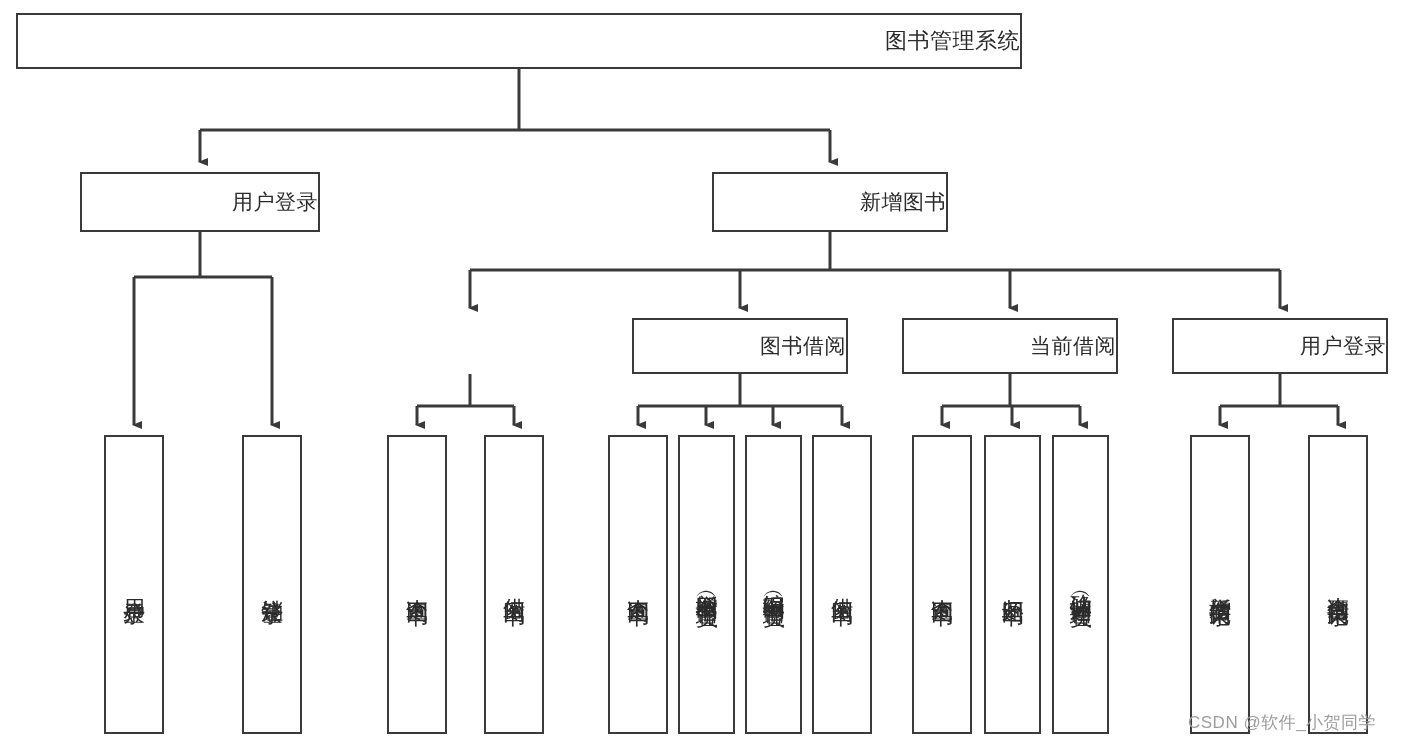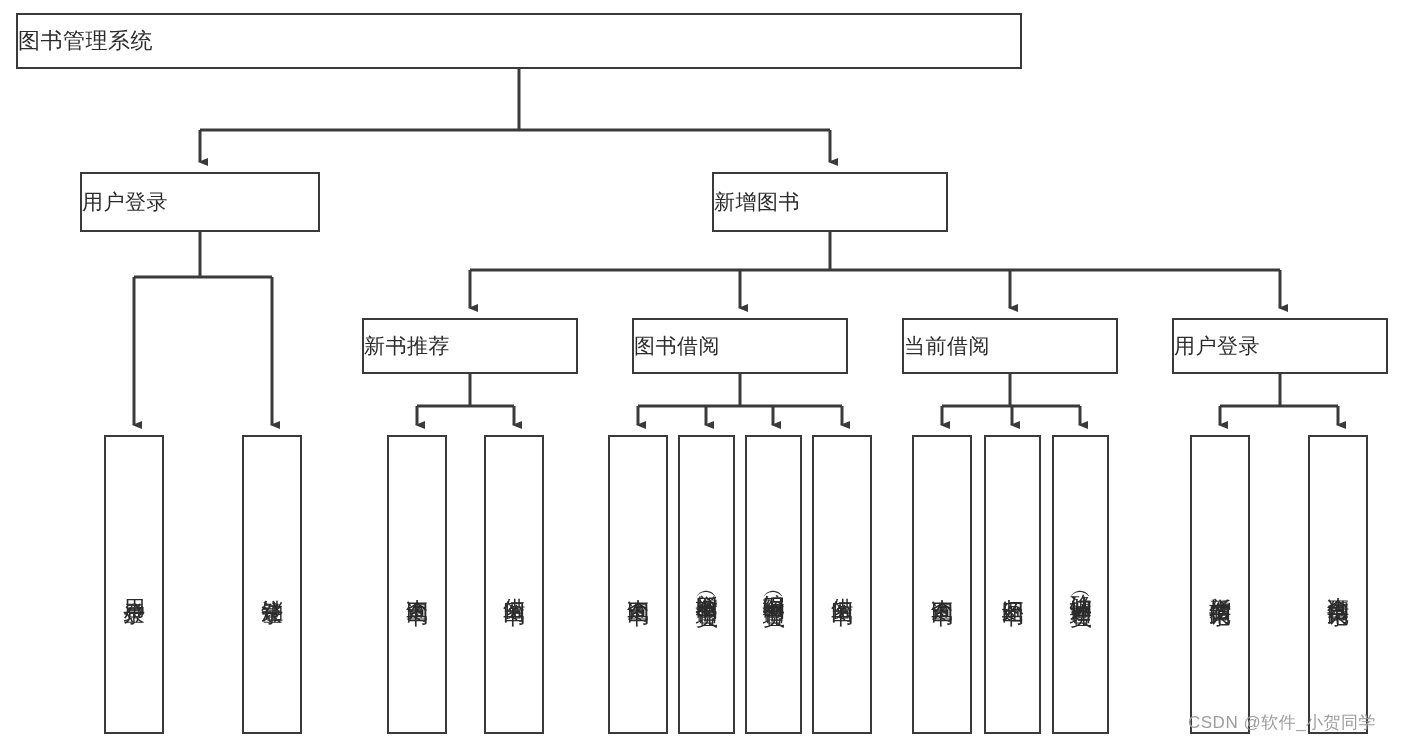--- a/index.html
+++ b/index.html
@@ -29,21 +29,21 @@
     height: 747px;
     pointer-events: none;
   }
   .node {
     position: absolute;
     box-sizing: border-box;
     background: #ffffff;
     border: 2px solid #3a3a3a;
     display: flex;
     align-items: center;
-    justify-content: flex-start;
+    justify-content: flex-end;
     color: #2b2b2b;
     z-index: 2;
   }
   .node-label {
     display: block;
     text-align: center;
     line-height: 1.18;
     letter-spacing: 0.5px;
     white-space: nowrap;
     color: #2b2b2b;
@@ -155,23 +155,20 @@
     <span class="node-label">图书管理系统</span>
   </div>
 
   <div class="node horizontal" id="node-l1-0" style="left: 80px; top: 172px; width: 240px; height: 60px;">
     <span class="node-label">用户登录</span>
   </div>
   <div class="node horizontal" id="node-l1-1" style="left: 712px; top: 172px; width: 236px; height: 60px;">
     <span class="node-label">新增图书</span>
   </div>
 
-  <div class="node horizontal" id="node-l2-0" style="left: 362px; top: 318px; width: 216px; height: 56px;">
-    <span class="node-label">新书推荐</span>
-  </div>
   <div class="node horizontal" id="node-l2-1" style="left: 632px; top: 318px; width: 216px; height: 56px;">
     <span class="node-label">图书借阅</span>
   </div>
   <div class="node horizontal" id="node-l2-2" style="left: 902px; top: 318px; width: 216px; height: 56px;">
     <span class="node-label">当前借阅</span>
   </div>
   <div class="node horizontal" id="node-l2-3" style="left: 1172px; top: 318px; width: 216px; height: 56px;">
     <span class="node-label">用户登录</span>
   </div>
 

